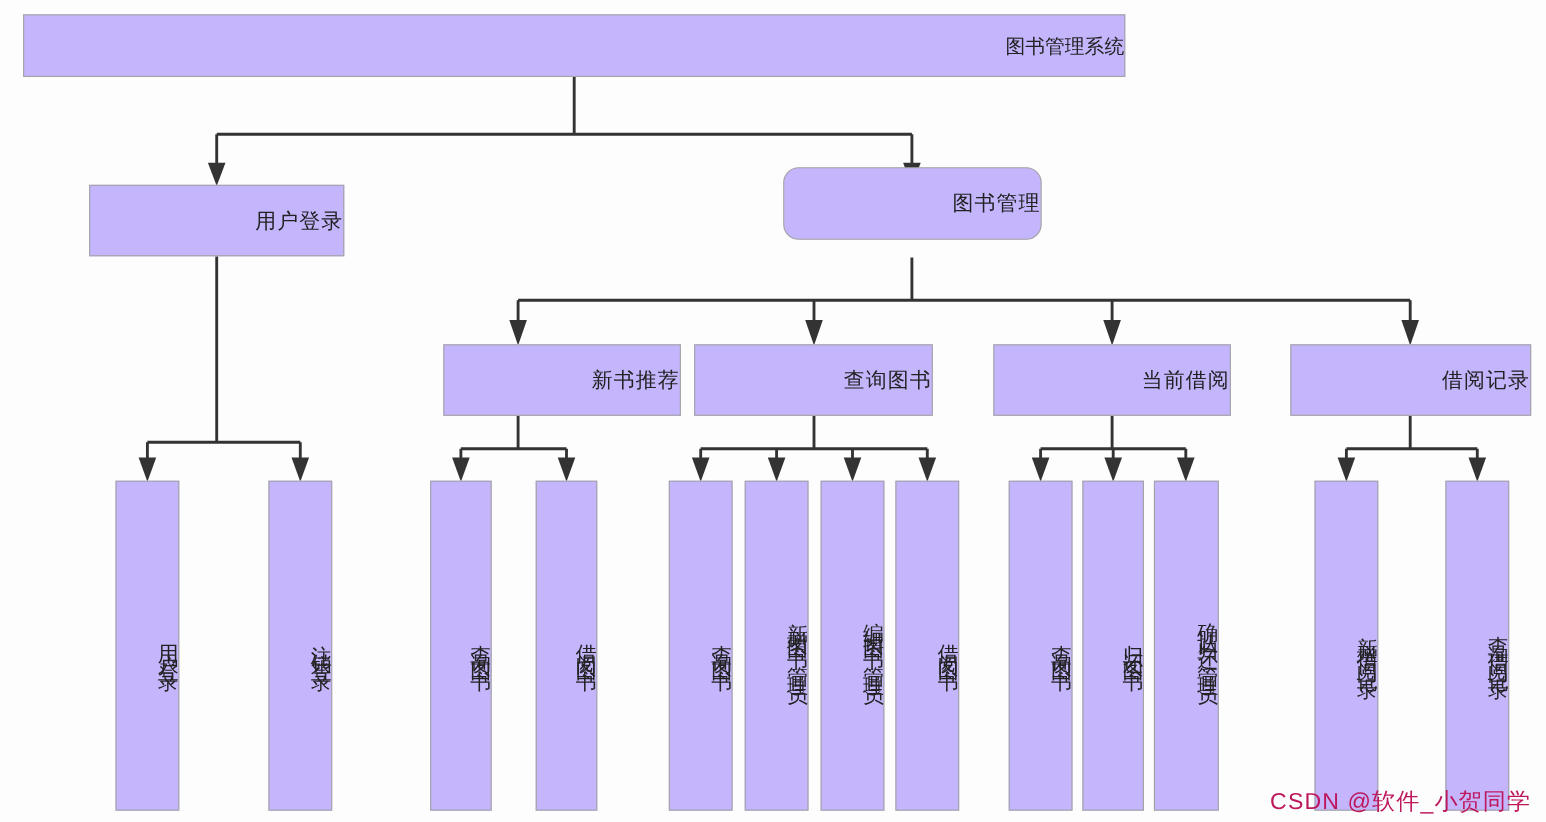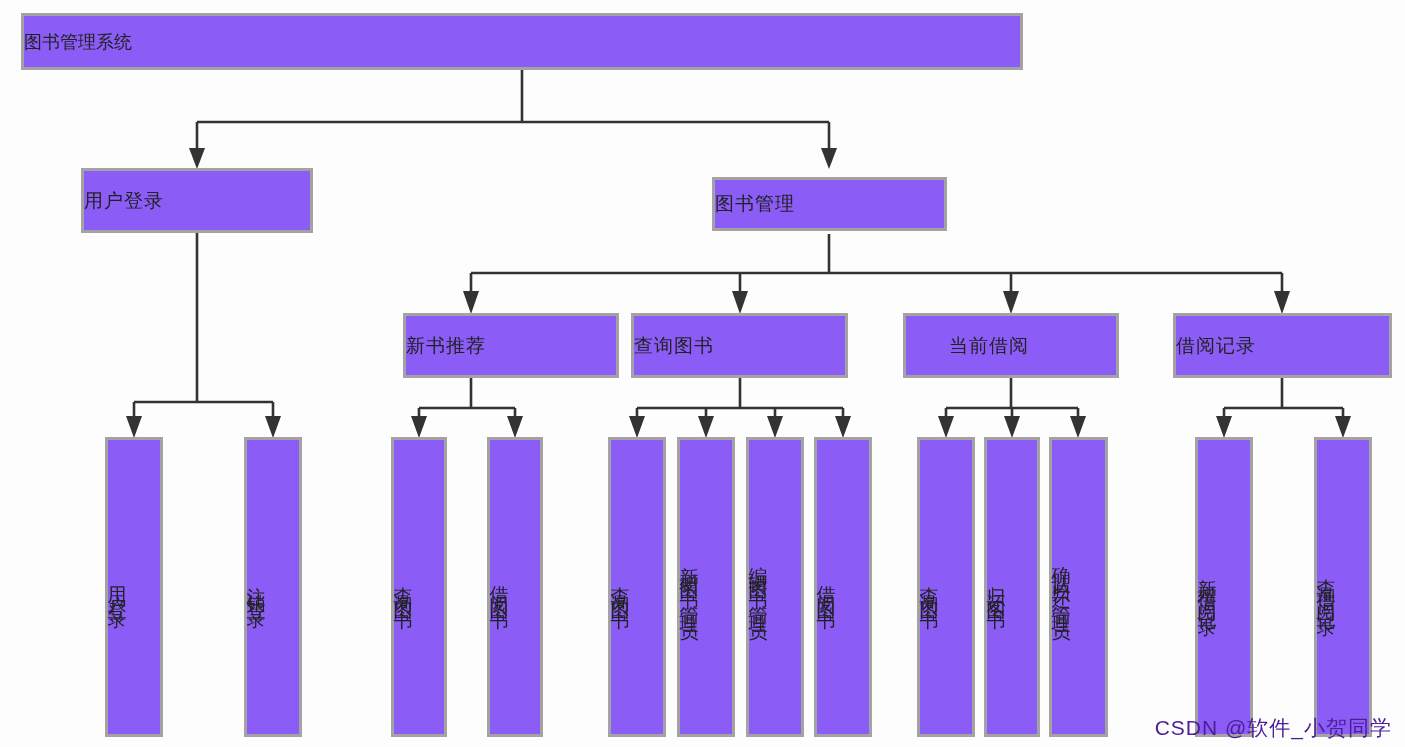--- a/index.html
+++ b/index.html
@@ -9,42 +9,42 @@
     font-family:"Liberation Sans","DejaVu Sans",sans-serif;
     position:relative;
     overflow:hidden;
   }
   .stage { position:absolute; left:0; top:0; width:1405px; height:747px; }
   svg.connectors { position:absolute; left:0; top:0; z-index:0; }
   svg.connectors path { stroke:#333333; stroke-width:2.6; fill:none; }
   svg.connectors polygon { fill:#333333; stroke:none; }
   .node {
     position:absolute;
-    background:#8b5cf6;
-    border:3px solid #a3a3a3;
-    display:flex; align-items:center; justify-content:flex-start;
+    background:#c4b5fd;
+    border:1px solid #a3a3a3;
+    display:flex; align-items:center; justify-content:flex-end;
     color:#222222;
     z-index:1;
   }
   .hnode { font-size:19px; letter-spacing:1px; }
   .root  { font-size:18px; }
   .leaf  { top:437px; height:300px; }
   .vtext {
     writing-mode:vertical-rl;
     text-orientation:mixed;
     font-size:19px;
     letter-spacing:8px;
     color:#222222;
     line-height:1;
   }
   .watermark {
     position:absolute;
     right:13px; bottom:5px;
     font-size:21px;
-    color:#4c1d95;
+    color:#be185d;
     letter-spacing:1px;
     z-index:2;
     white-space:nowrap;
   }
 </style>
 </head>
 <body>
 
 <div class="stage">
 
@@ -98,21 +98,21 @@
     </g>
   </svg>
 
   <div class="node root" style="left:21px; top:13px; width:1002px; height:57px;">
     <span>图书管理系统</span>
   </div>
 
   <div class="node hnode" style="left:81px; top:168px; width:232px; height:65px;">
     <span>用户登录</span>
   </div>
-  <div class="node hnode" style="left:712px; top:177px; width:235px; height:54px;">
+  <div class="node hnode" style="left:712px; top:152px; width:235px; height:66px;border-radius:14px;">
     <span>图书管理</span>
   </div>
 
   <div class="node hnode" style="left:363px; top:313px; width:216px; height:65px;margin-left:40px;">
     <span>新书推荐</span>
   </div>
   <div class="node hnode" style="left:631px; top:313px; width:217px; height:65px;">
     <span>查询图书</span>
   </div>
   <div class="node hnode" style="left:903px; top:313px; width:216px; height:65px;padding-left:43px;">

